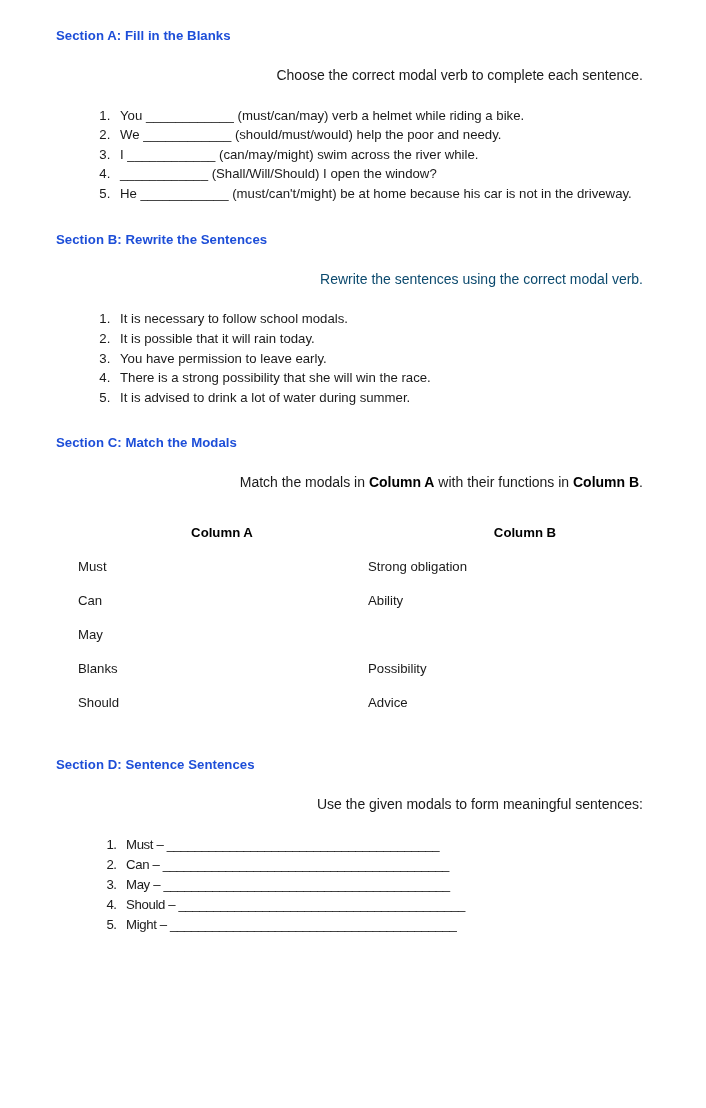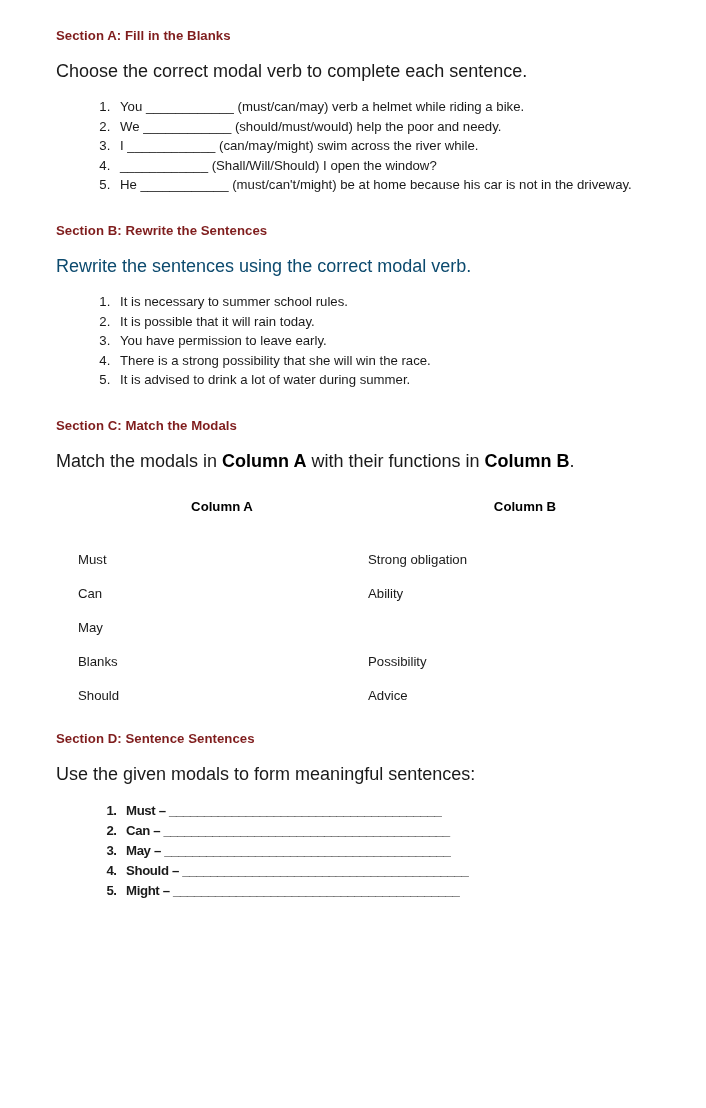--- a/index.html
+++ b/index.html
@@ -29,29 +29,30 @@
     font-size: 15.5px;
     font-weight: bold;
     color: #000000;
     letter-spacing: 0.1px;
   }
   .section-heading {
     margin: 0;
     padding-top: 28px;
     font-size: 13.2px;
     font-weight: bold;
-    color: #7f1d1d;
+    color: #1d4ed8;
     letter-spacing: 0.05px;
   }
   .section-intro {
-    margin: 0;
+    margin: 7px;
     padding-top: 16px;
-    font-size: 18px;
+    font-size: 14px;
     line-height: 1.35;
     color: #1a1a1a;
+    text-align: right;
   }
   .section-intro.muted {
     color: #0c4a6e;
   }
   .section-intro b {
     font-weight: bold;
     color: #000000;
   }
   ol.worksheet-list {
     margin: 0;
@@ -83,21 +84,21 @@
     white-space: nowrap;
   }
   .col-head.a { left: 166px; }
   .col-head.b { left: 469px; }
   .match-rows {
     padding-top: 12px;
   }
   .match-row {
     display: flex;
     height: 34px;
-    align-items: flex-end;
+    align-items: flex-start;
     font-size: 13.2px;
   }
   .match-cell-a {
     width: 312px;
     padding-left: 22px;
     box-sizing: border-box;
   }
   .match-cell-b {
     flex: 1;
   }
@@ -105,21 +106,20 @@
   ol.formation-list {
     margin: 0;
     padding-top: 14px;
     padding-left: 64px;
     font-size: 13.2px;
     line-height: 1.52;
   }
   ol.formation-list li {
     padding-left: 6px;
     white-space: nowrap;
-    font-weight: bold;
   }
   .rule {
     letter-spacing: -0.35px;
   }
 </style>
 </head>
 <body>
 
 <div class="page">
 
@@ -130,21 +130,21 @@
     <li>You ____________ (must/can/may) verb a helmet while riding a bike.</li>
     <li>We ____________ (should/must/would) help the poor and needy.</li>
     <li>I ____________ (can/may/might) swim across the river while.</li>
     <li>____________ (Shall/Will/Should) I open the window?</li>
     <li>He ____________ (must/can't/might) be at home because his car is not in the driveway.</li>
   </ol>
 
   <h2 class="section-heading">Section B: Rewrite the Sentences</h2>
   <p class="section-intro muted">Rewrite the sentences using the correct modal verb.</p>
   <ol class="worksheet-list">
-    <li>It is necessary to summer school rules.</li>
+    <li>It is necessary to follow school modals.</li>
     <li>It is possible that it will rain today.</li>
     <li>You have permission to leave early.</li>
     <li>There is a strong possibility that she will win the race.</li>
     <li>It is advised to drink a lot of water during summer.</li>
   </ol>
 
   <h2 class="section-heading">Section C: Match the Modals</h2>
   <p class="section-intro"><span>Match the modals in </span><b>Column A</b><span> with their functions in </span><b>Column B</b><span>.</span></p>
 
   <div class="match-block">

